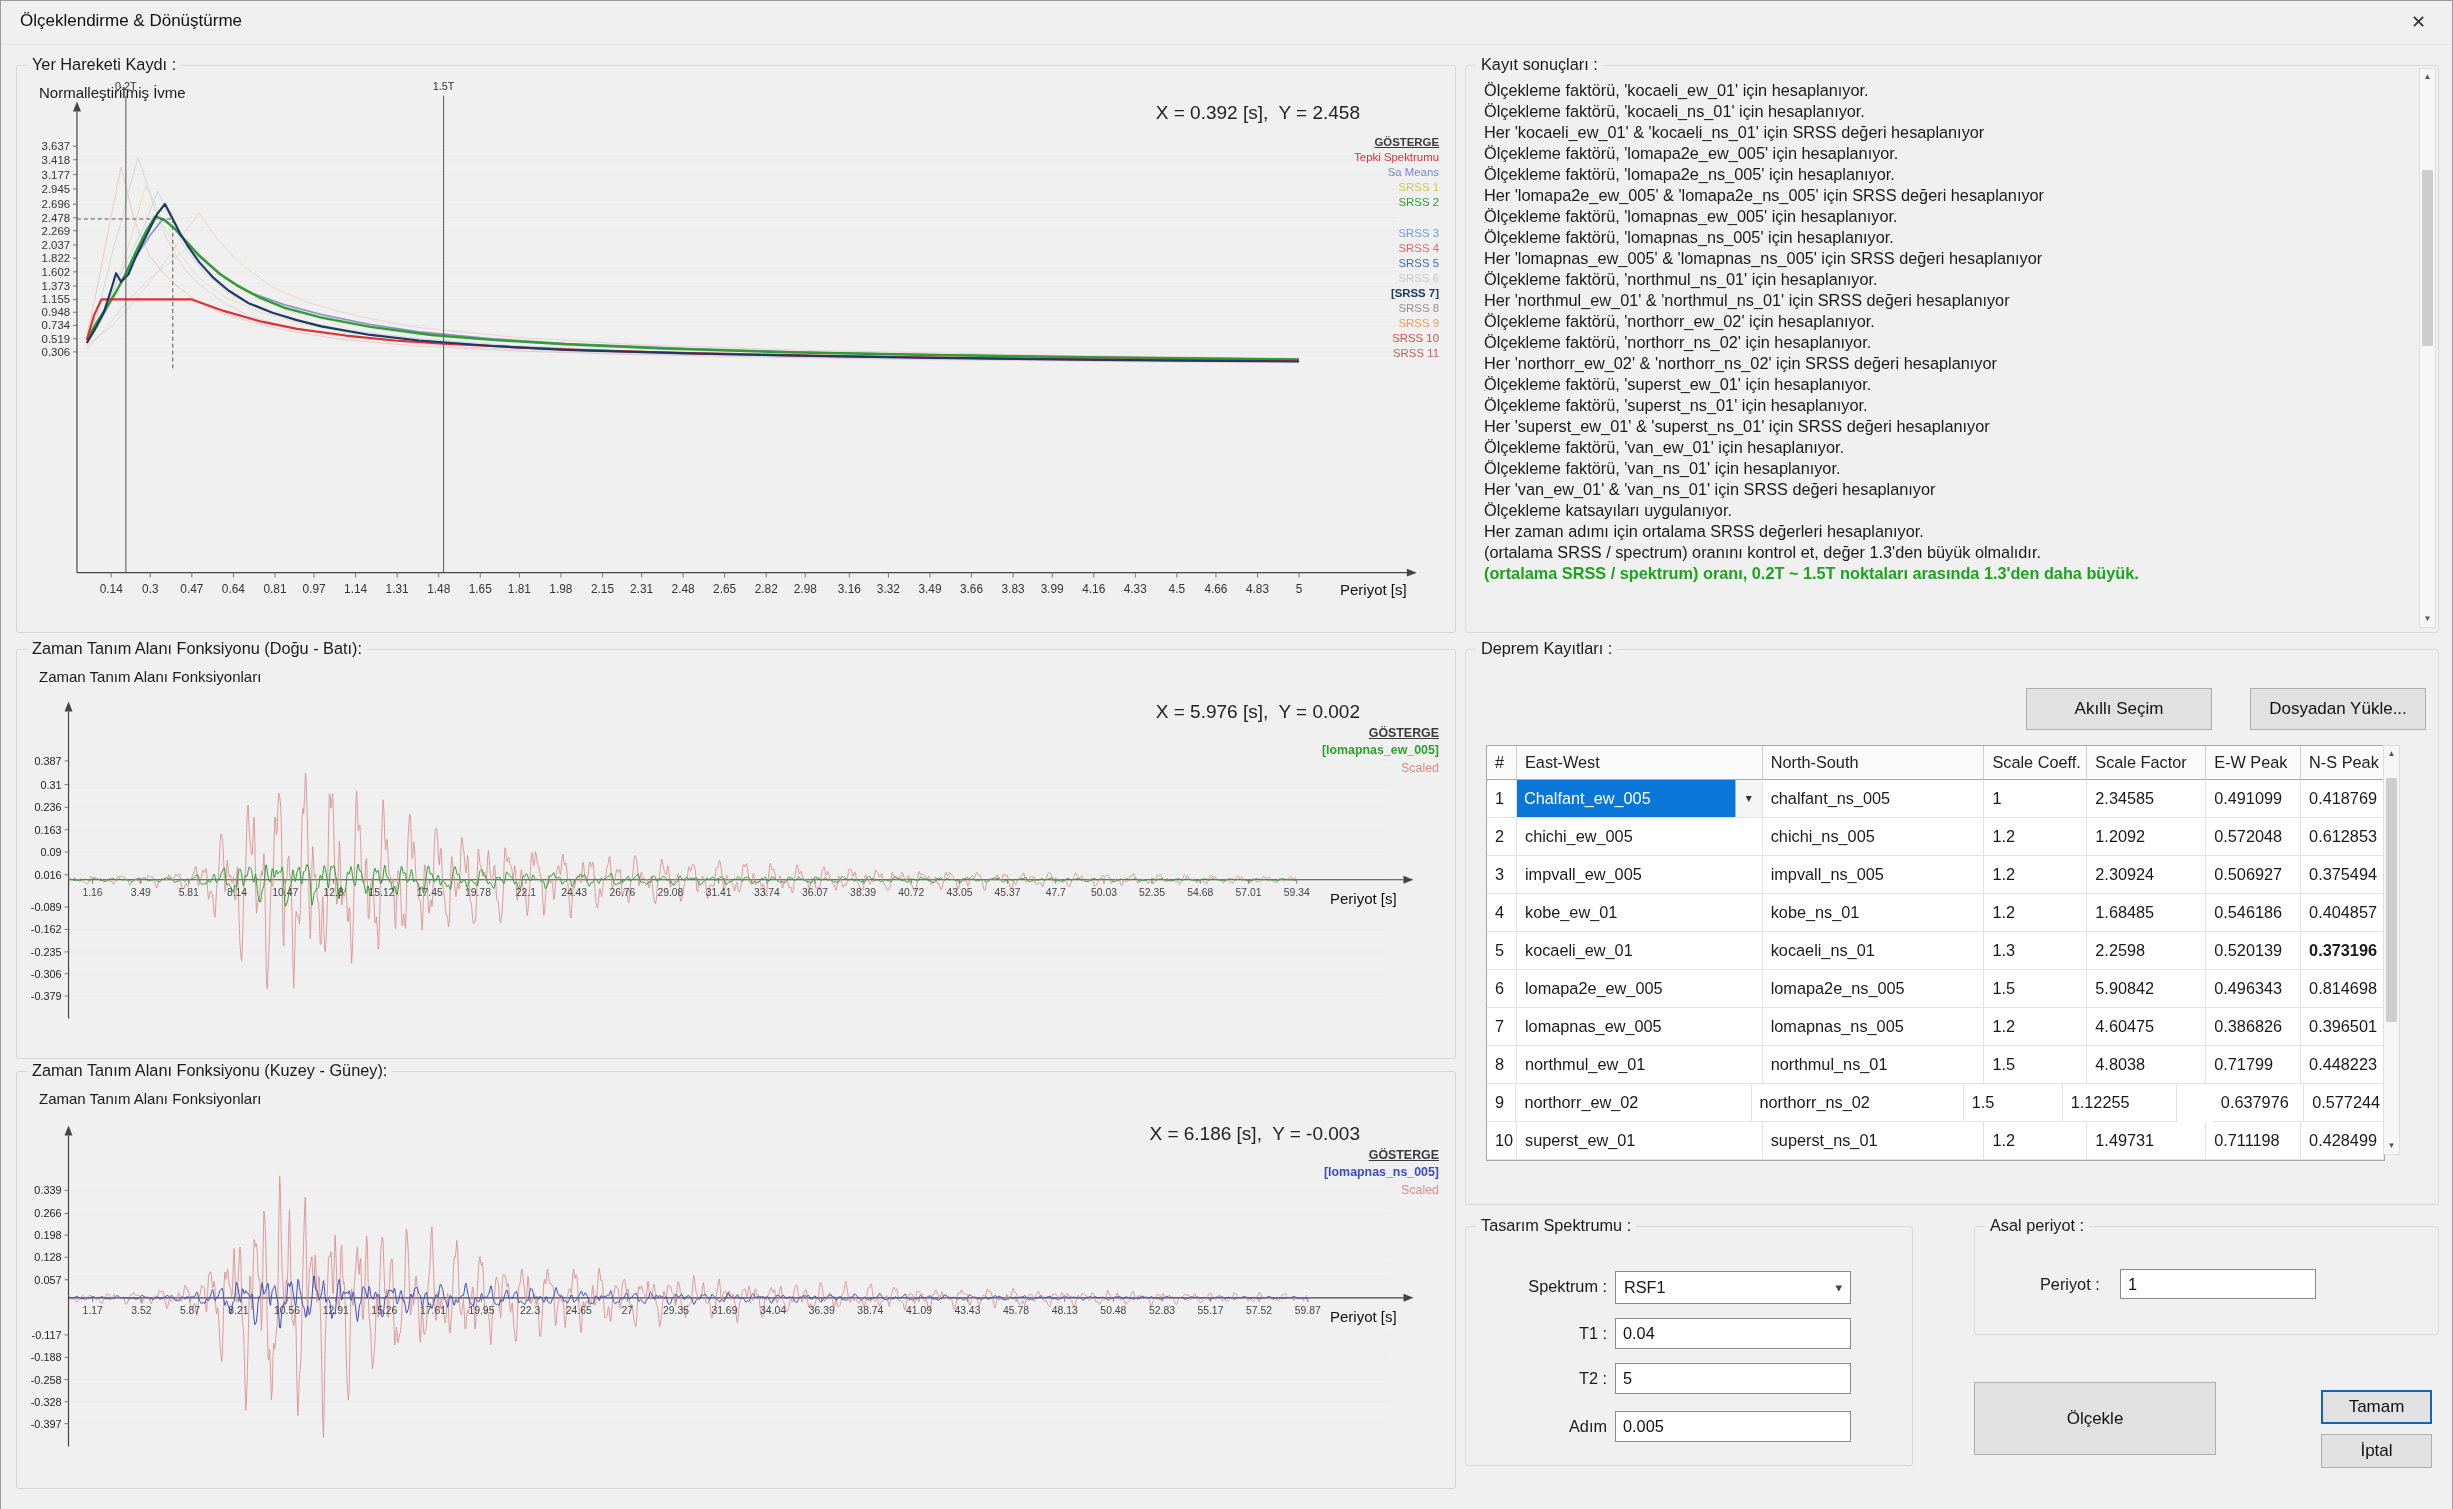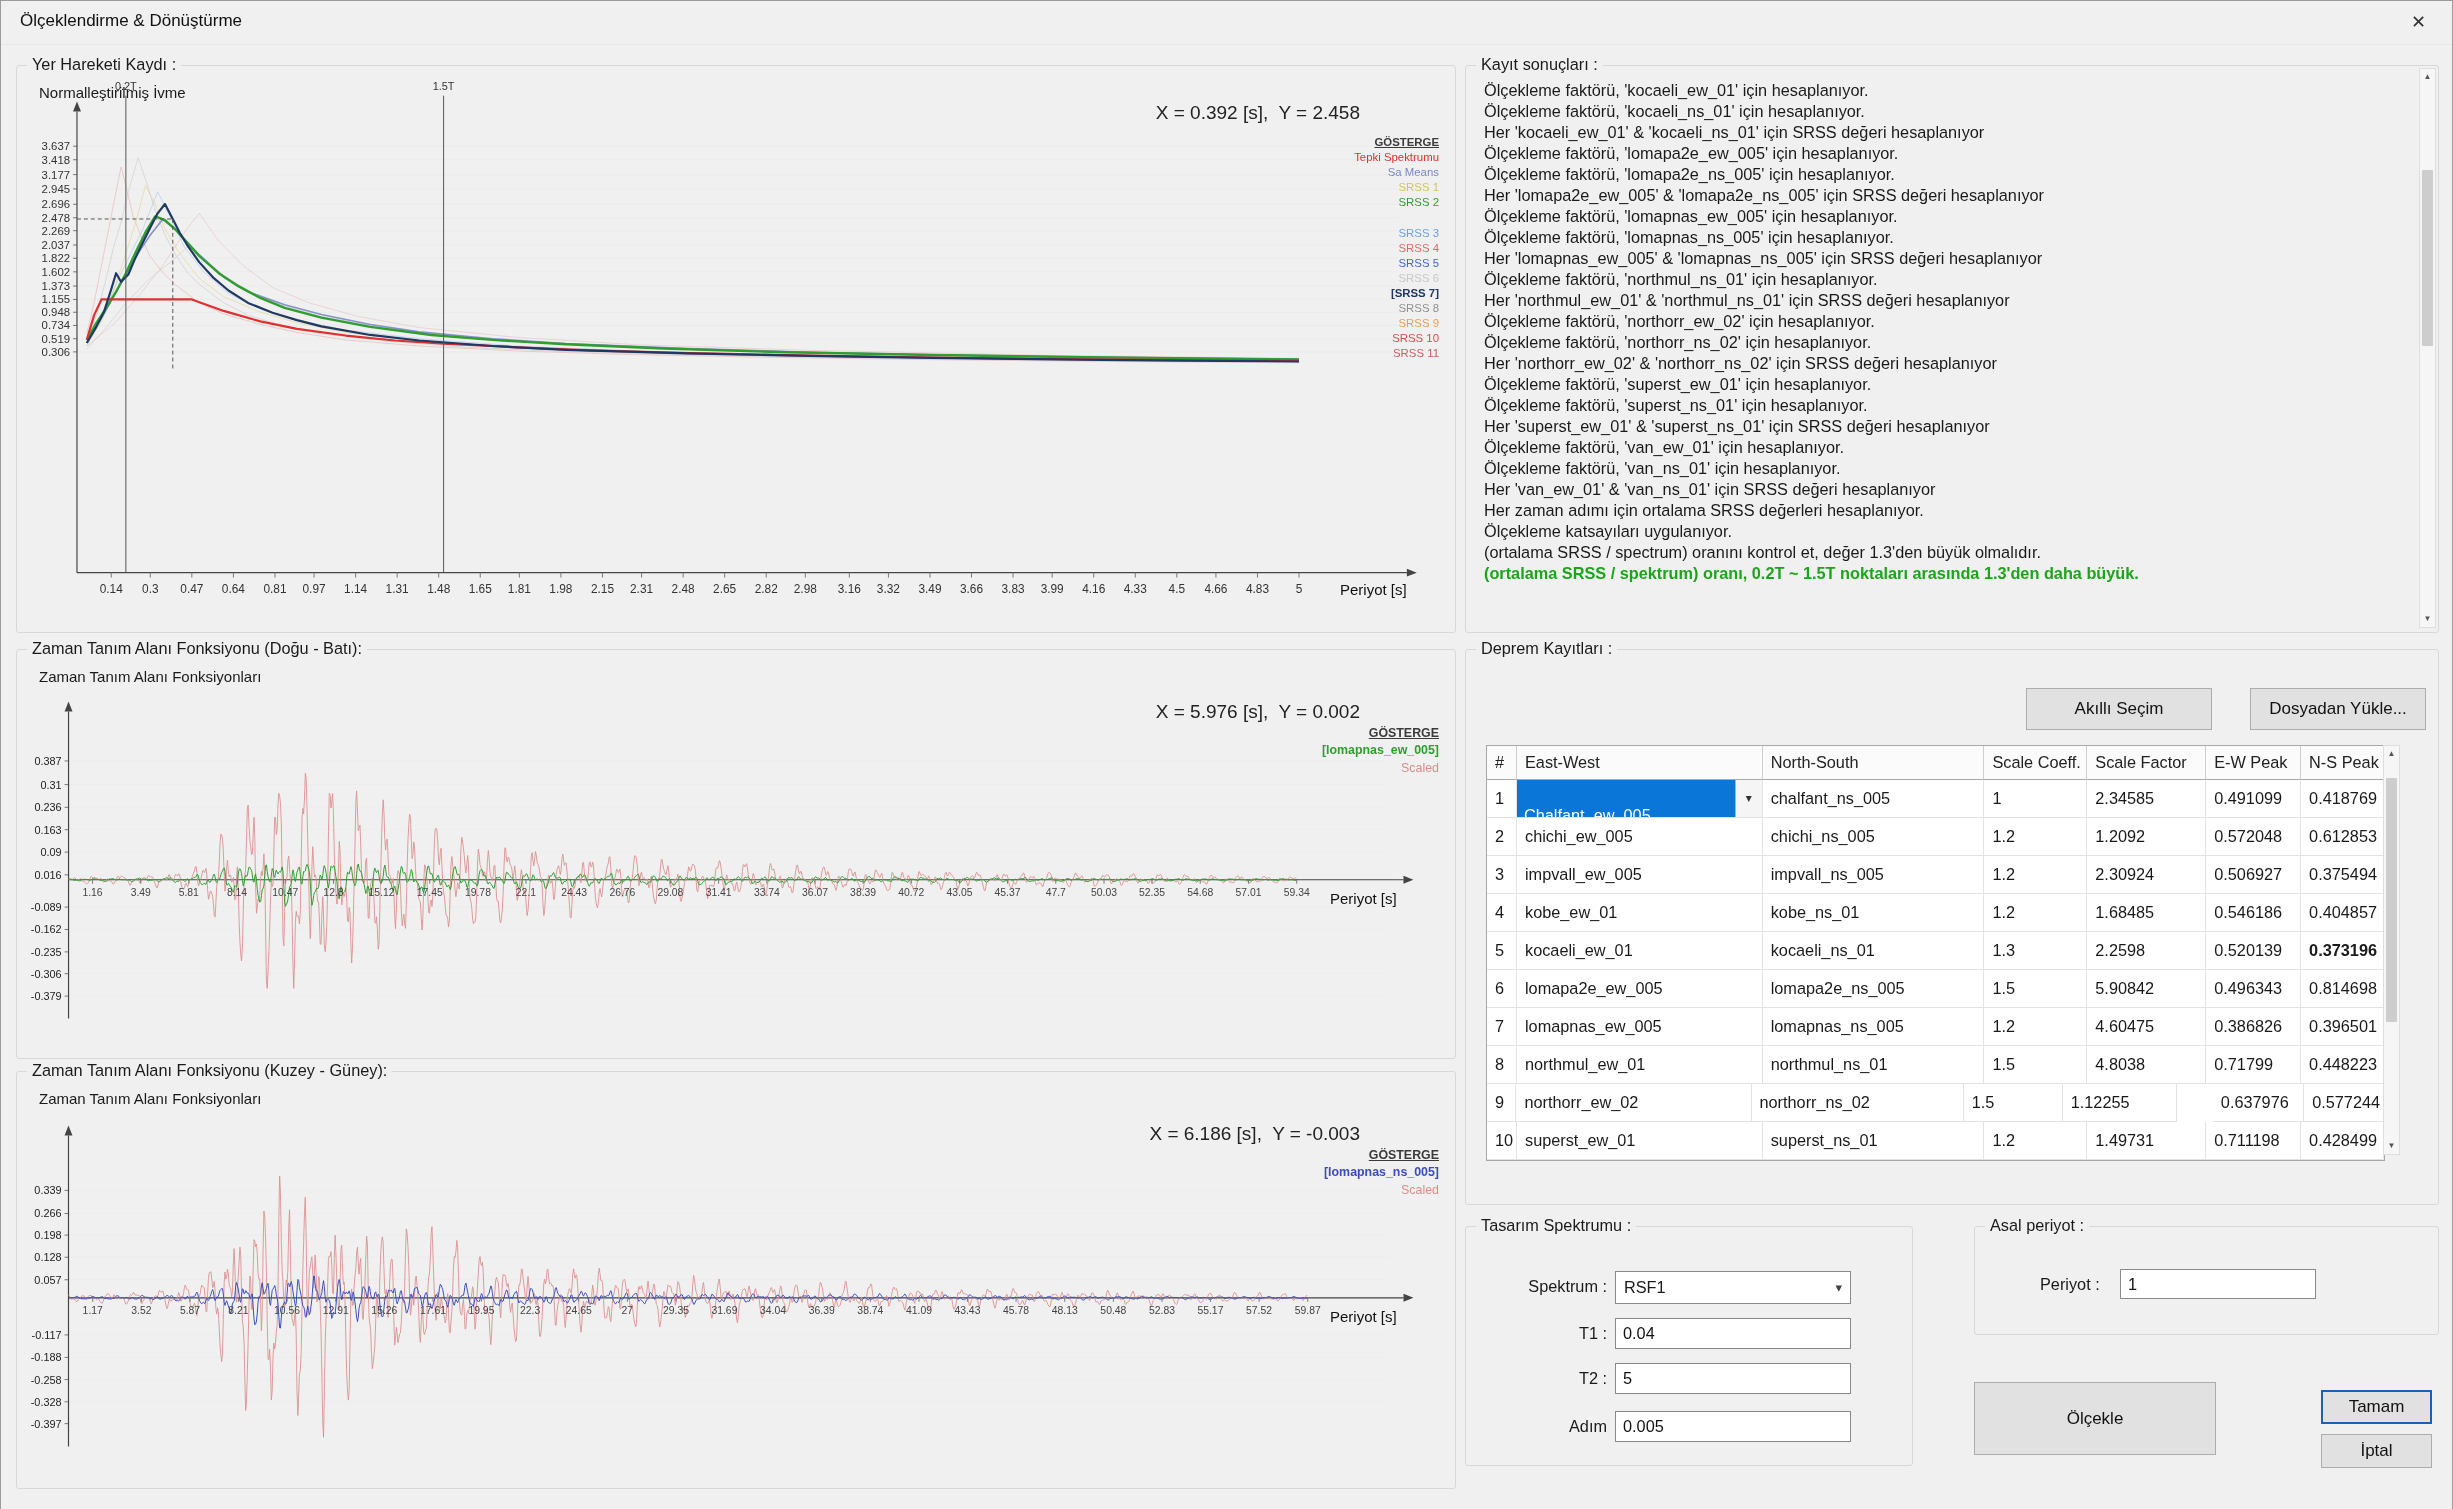--- a/index.html
+++ b/index.html
@@ -40,21 +40,21 @@
   .btn.default{border:2px solid #1a62b0}
   
   .table{position:absolute;background:#fff;border:1px solid #a8a8a8;box-sizing:content-box}
   .thead{display:flex;background:#fbfbfb}
   .tr{display:flex;background:#fff}
   .th{box-sizing:border-box;height:34px;line-height:33px;padding:0 8px;font-size:16.3px;color:#222;
       border-right:1px solid #cfcfcf;border-bottom:1px solid #a8a8a8;white-space:nowrap;overflow:hidden}
   .td{box-sizing:border-box;height:38px;line-height:37px;padding:0 8px;font-size:16.3px;color:#1a1a1a;
       border-right:1px solid #e3e3e3;border-bottom:1px solid #e3e3e3;white-space:nowrap;overflow:hidden}
   .combo-cell{padding:0;display:flex}
-  .combo-text{flex:1;background:#0a76d8;color:#fff;padding:17px 7px;line-height:37px;overflow:hidden}
+  .combo-text{flex:1;background:#0a76d8;color:#fff;padding:0 7px;line-height:37px;overflow:hidden}
   .combo-btn{width:26px;background:#f5f5f5;border-left:1px solid #9ab8d8;text-align:center;line-height:37px;font-size:12px;color:#333}
   
   .tinput{position:absolute;background:#fff;border:1px solid #8a8a8a;font-size:16.3px;padding:0 7px;
           font-family:inherit;box-sizing:border-box;color:#111}
   .selectbox{position:absolute;background:#fff;border:1px solid #8a8a8a;display:flex;align-items:center;
              justify-content:space-between;padding:0 8px;font-size:16.3px;box-sizing:border-box}
   .selectbox .chev{color:#444;font-size:13px}
   .field-label{position:absolute;font-size:16.3px;color:#1a1a1a;white-space:nowrap}
   .field-label.right{text-align:right}
 </style>
@@ -447,22 +447,22 @@
       <div class="log-line">Her 'northmul_ew_01' &amp; 'northmul_ns_01' için SRSS değeri hesaplanıyor</div>
       <div class="log-line">Ölçekleme faktörü, 'northorr_ew_02' için hesaplanıyor.</div>
       <div class="log-line">Ölçekleme faktörü, 'northorr_ns_02' için hesaplanıyor.</div>
       <div class="log-line">Her 'northorr_ew_02' &amp; 'northorr_ns_02' için SRSS değeri hesaplanıyor</div>
       <div class="log-line">Ölçekleme faktörü, 'superst_ew_01' için hesaplanıyor.</div>
       <div class="log-line">Ölçekleme faktörü, 'superst_ns_01' için hesaplanıyor.</div>
       <div class="log-line">Her 'superst_ew_01' &amp; 'superst_ns_01' için SRSS değeri hesaplanıyor</div>
       <div class="log-line">Ölçekleme faktörü, 'van_ew_01' için hesaplanıyor.</div>
       <div class="log-line">Ölçekleme faktörü, 'van_ns_01' için hesaplanıyor.</div>
       <div class="log-line">Her 'van_ew_01' &amp; 'van_ns_01' için SRSS değeri hesaplanıyor</div>
+      <div class="log-line">Ölçekleme katsayıları uygulanıyor.</div>
       <div class="log-line">Her zaman adımı için ortalama SRSS değerleri hesaplanıyor.</div>
-      <div class="log-line">Ölçekleme katsayıları uygulanıyor.</div>
       <div class="log-line">(ortalama SRSS / spectrum) oranını kontrol et, değer 1.3'den büyük olmalıdır.</div>
       <div class="log-line green">(ortalama SRSS / spektrum) oranı, 0.2T ~ 1.5T noktaları arasında 1.3'den daha büyük.</div>
     </div>
   <div class="vscroll" style="right:2px;top:2px;height:560px">
     <div class="sb-btn sb-up">▲</div>
     <div class="sb-thumb" style="top:101px;height:176px"></div>
     <div class="sb-btn sb-down">▼</div>
   </div>
 </div>
 

